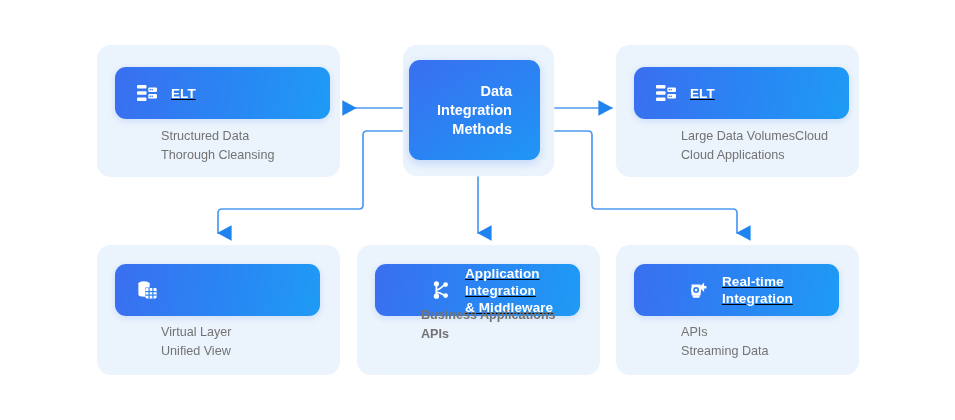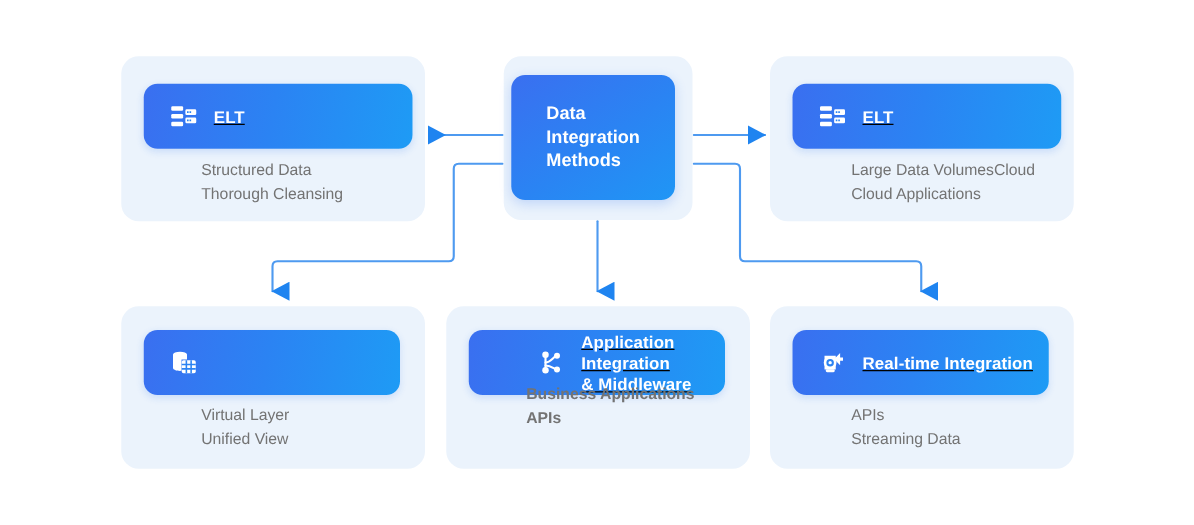--- a/index.html
+++ b/index.html
@@ -60,21 +60,21 @@
   }
   .hub-chip{
     position:absolute;left:409px;top:60px;width:131px;height:100px;
     border-radius:11px;
     background:linear-gradient(145deg,#3a6ff0 0%,#2a84f3 55%,#1f96f5 100%);
     display:flex;align-items:center;justify-content:center;
     box-shadow:0 3px 9px rgba(40,110,235,.22);
   }
   .hub-chip .t{
     color:#fff;font-size:14.5px;font-weight:bold;line-height:19px;
-    text-align:left;white-space:pre-line;
+    text-align:right;white-space:pre-line;
   }
 </style>
 </head>
 <body>
 
 <div id="stage">
 
   <svg id="wires" viewBox="0 0 955 420">
     <defs>
       <marker id="ar-l" markerWidth="9" markerHeight="9" refX="8" refY="4.5" orient="auto">
@@ -188,21 +188,21 @@
       </svg>
     </span>
     <span class="lbl">Application Integration
 &amp; Middleware</span>
   </div>
   <div class="desc" style="left:421px;top:306px;width:175px;font-weight:bold;">Business Applications
 APIs</div>
 
   <div class="card" style="left:616px;top:245px;width:243px;height:130px;">
   </div>
-  <div class="chip" style="left:634px;top:264px;width:205px;height:52px;">
+  <div class="chip" style="left:634px;top:264px;width:205px;height:52px;padding-left:32px;">
     <span class="ico">
       <svg width="22" height="22" viewBox="0 0 22 22">
         <path d="M4.6,5.6 L13.6,5.6 L13.6,6.9 L17.1,3.4 L17.1,6.9 L19.4,6.9 L19.4,9.6 L17.1,9.6 L17.1,13.1 L13.6,9.6 L13.6,16.6 L4.6,16.6 Z" fill="#fff"></path>
         <circle cx="9.1" cy="11.1" r="5.1" fill="#fff"></circle>
         <circle cx="9.1" cy="11.1" r="3.0" fill="#2b83f3"></circle>
         <circle cx="9.1" cy="11.1" r="1.35" fill="#fff"></circle>
         <rect x="5.6" y="16.3" width="7.2" height="2.4" rx="1.1" fill="#fff"></rect>
       </svg>
     </span>
     <span class="lbl">Real-time Integration</span>

